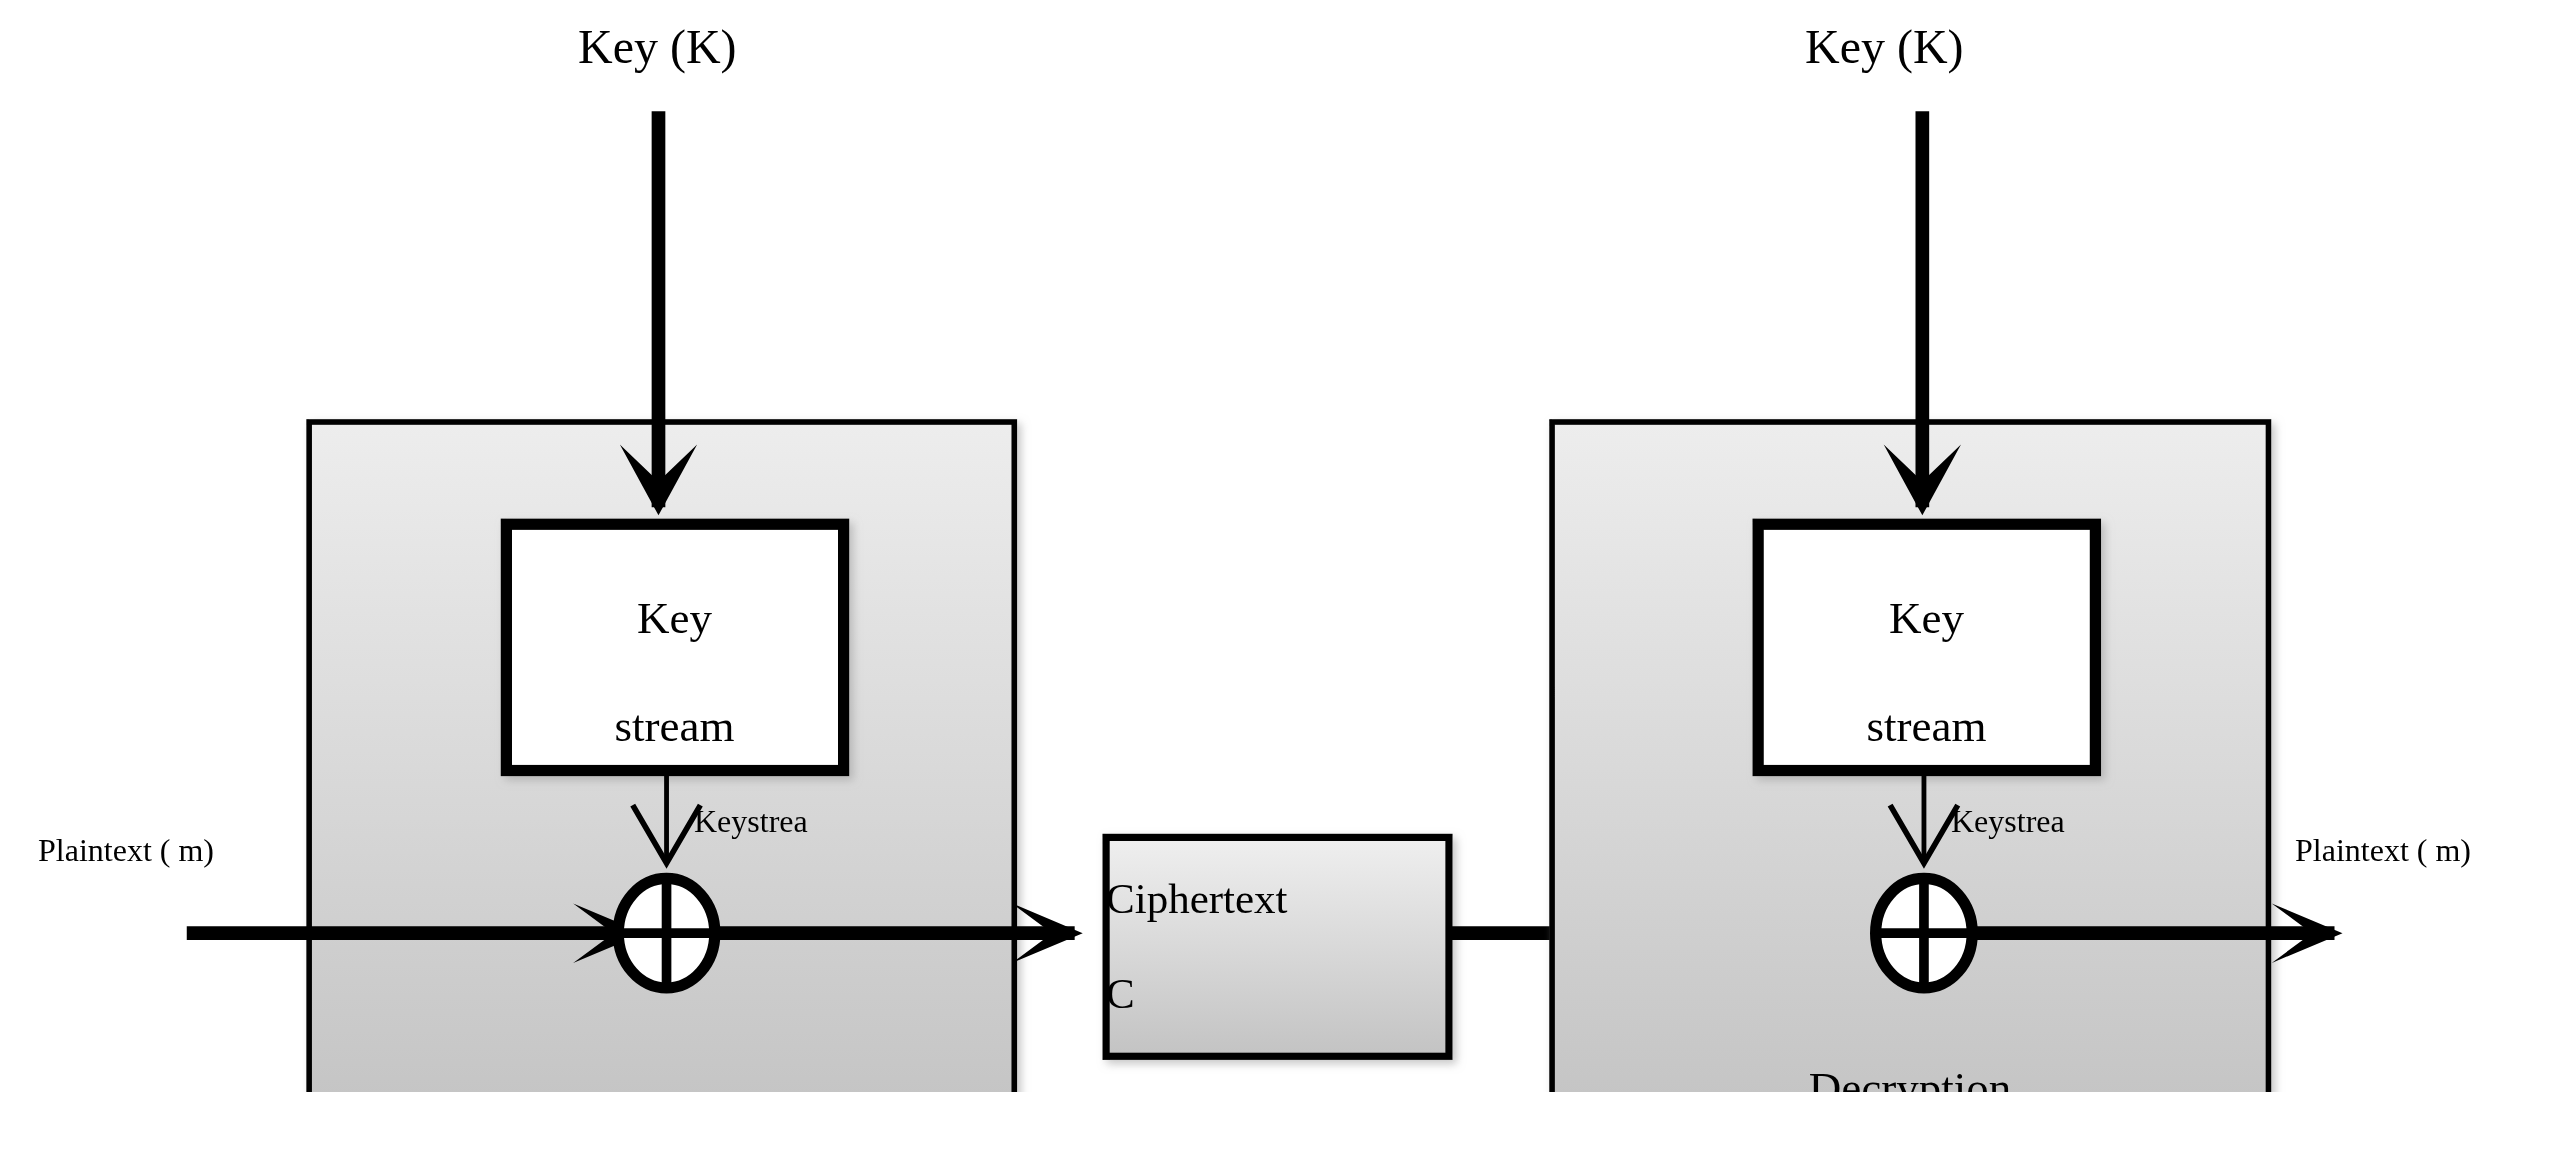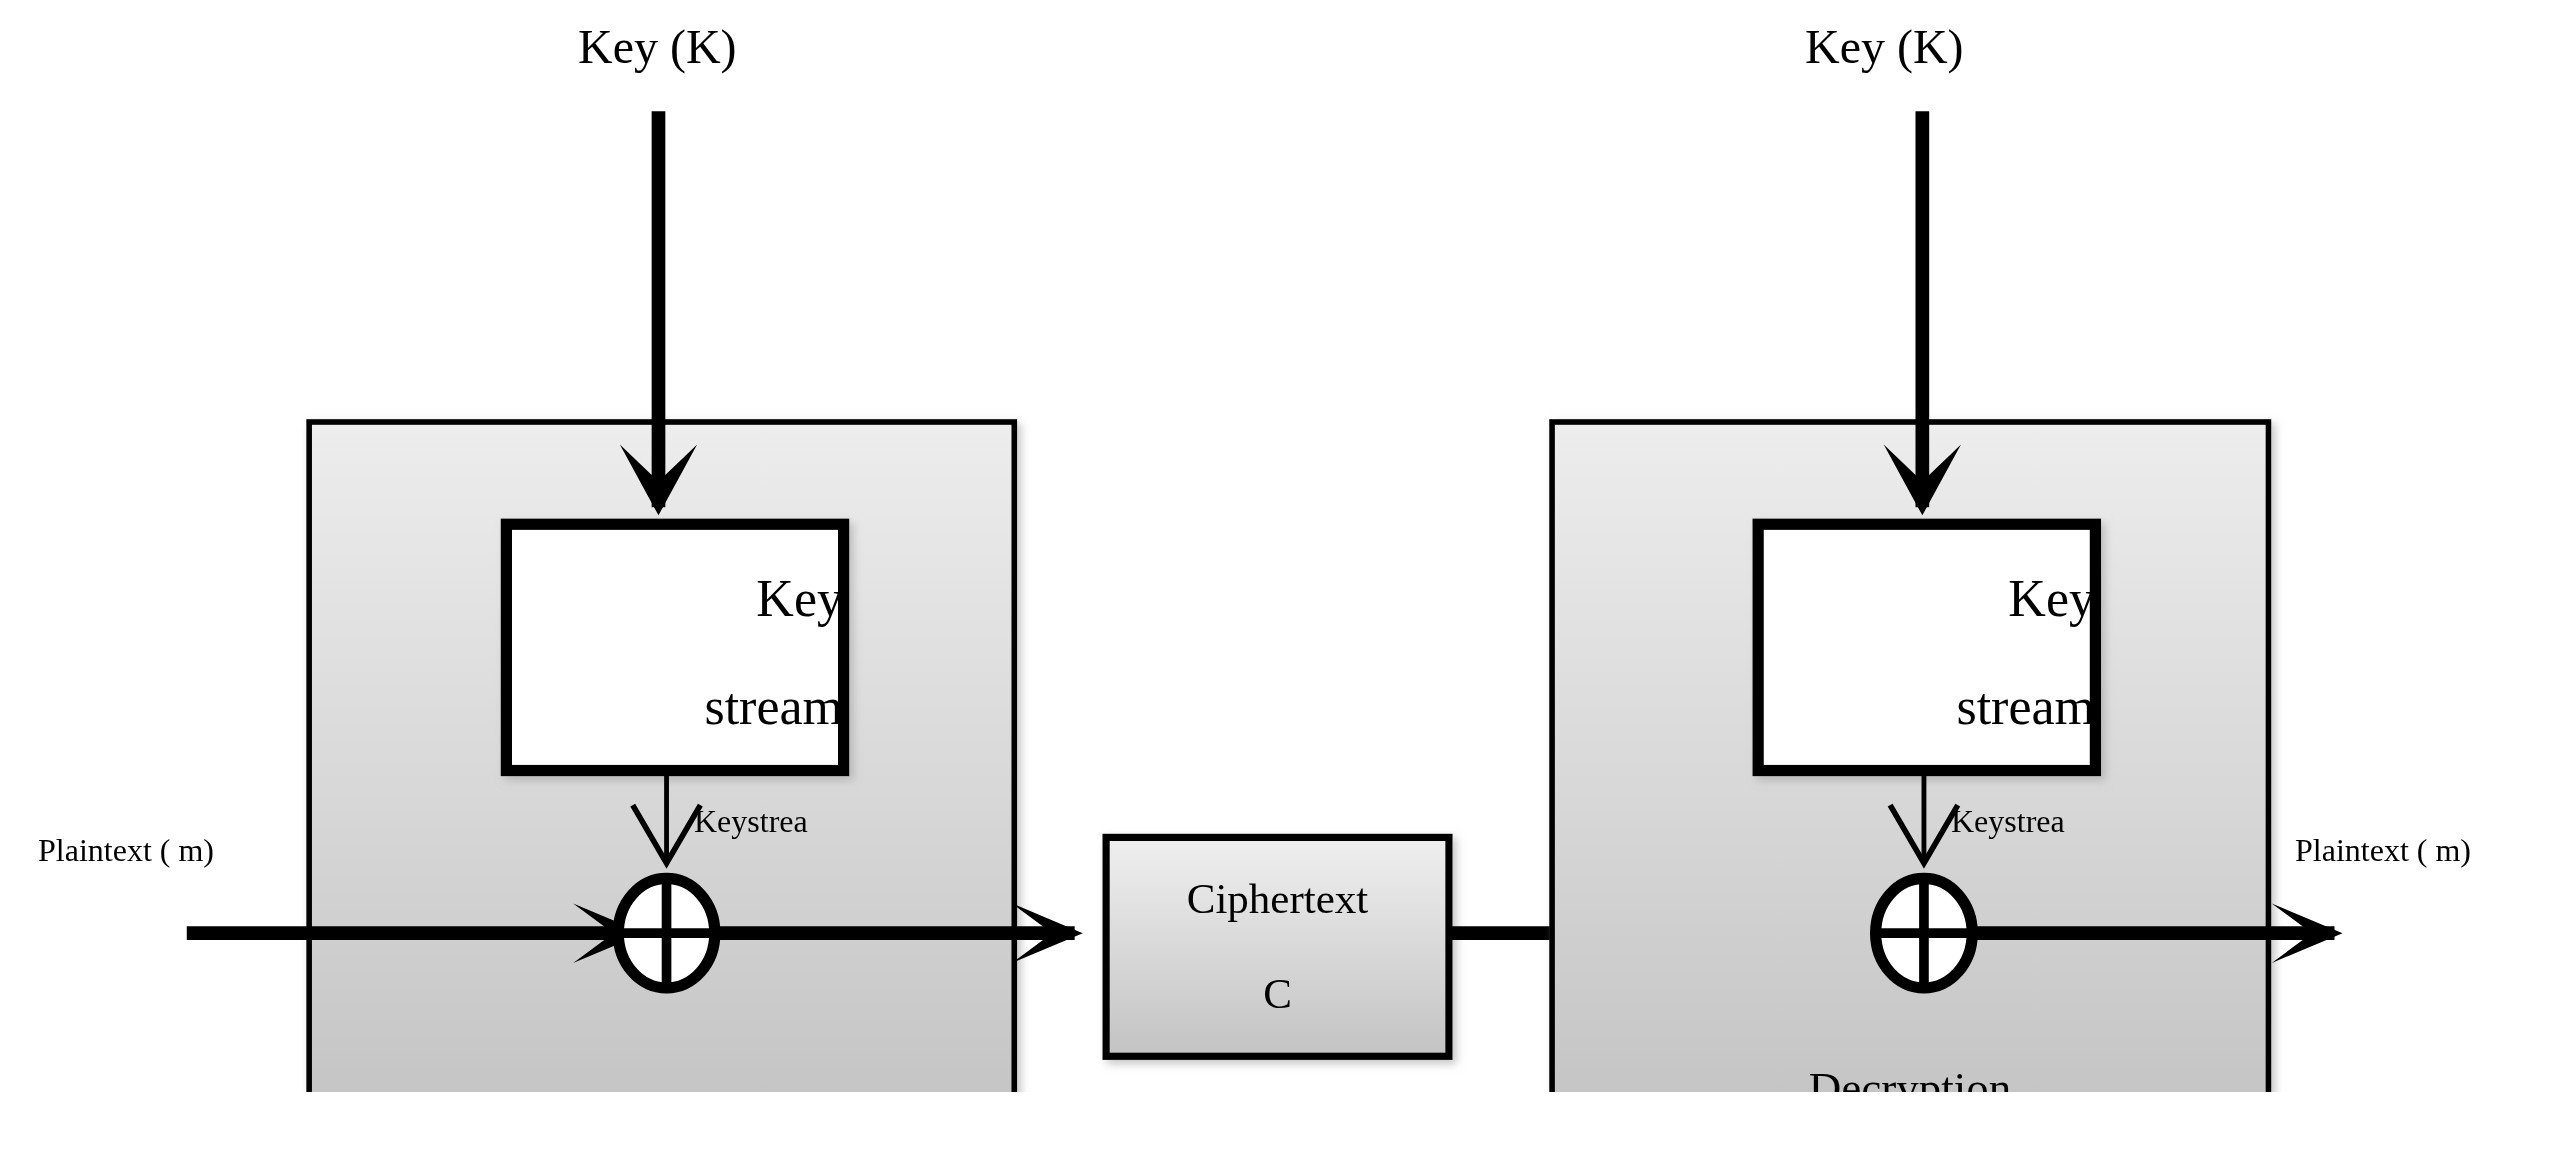--- a/index.html
+++ b/index.html
@@ -36,26 +36,27 @@
     font-size: 32px;
     margin-left: 17px;
   }
   .lbl-mode {
     font-size: 45px;
   }
   .lbl-keystrea {
     font-size: 32px;
   }
   .lbl-ks-box {
-    font-size: 52px;
-    text-align: right;
+    font-size: 45px;
+    text-align: center;
+    margin-top: 23px;
   }
   .lbl-cipher {
     font-size: 43px;
-    text-align: center;
+    text-align: left;
   }
 </style>
 </head>
 <body>
 
 <div id="stage">
 
   <svg class="svg-layer" viewBox="0 0 3200 1453" xmlns="http://www.w3.org/2000/svg">
     <defs>
       <linearGradient id="panelGrad" x1="0" y1="0" x2="0" y2="1">

